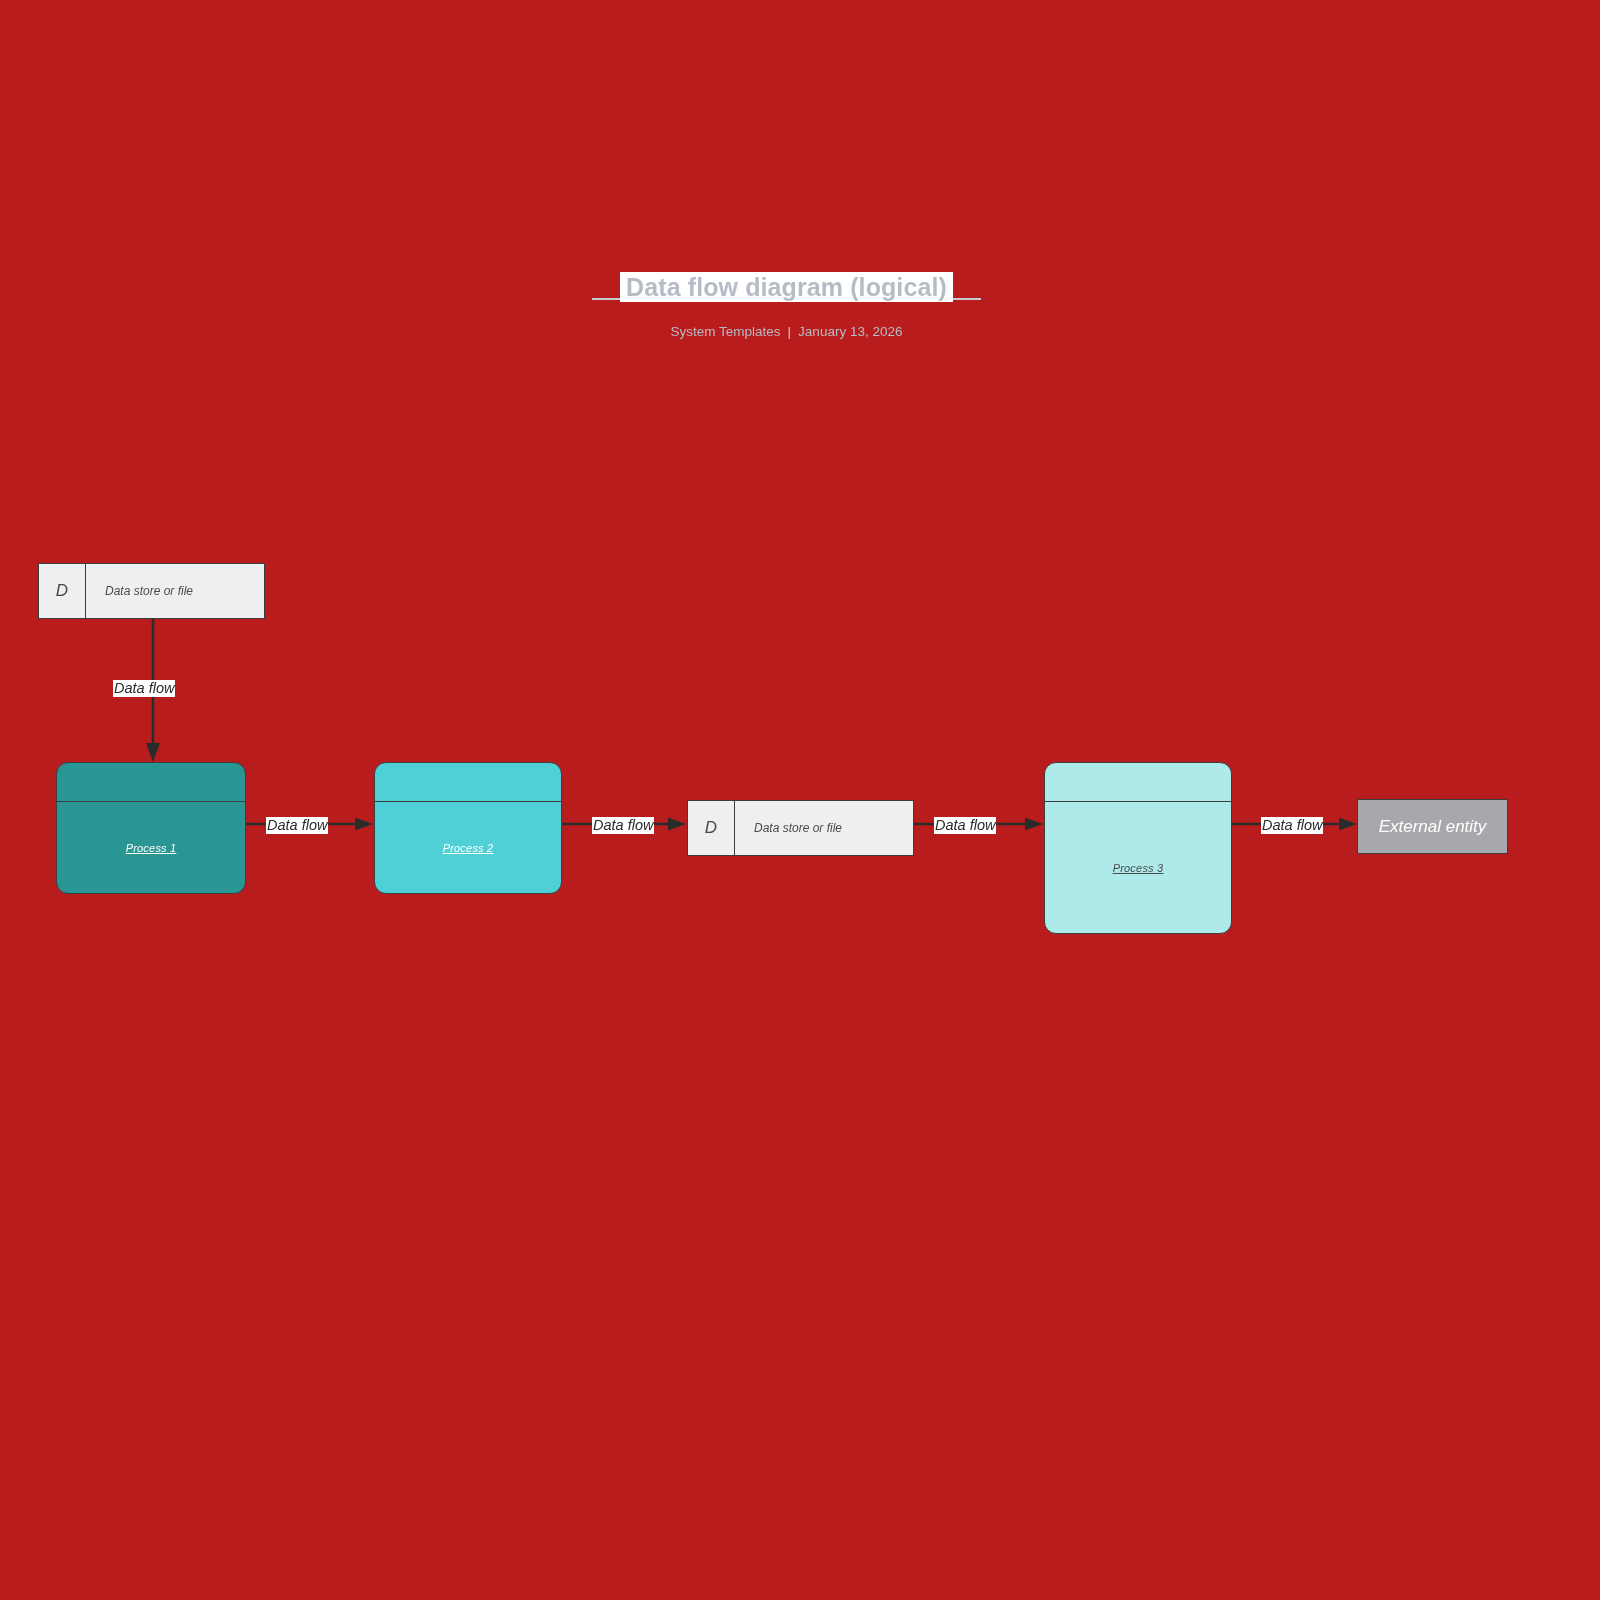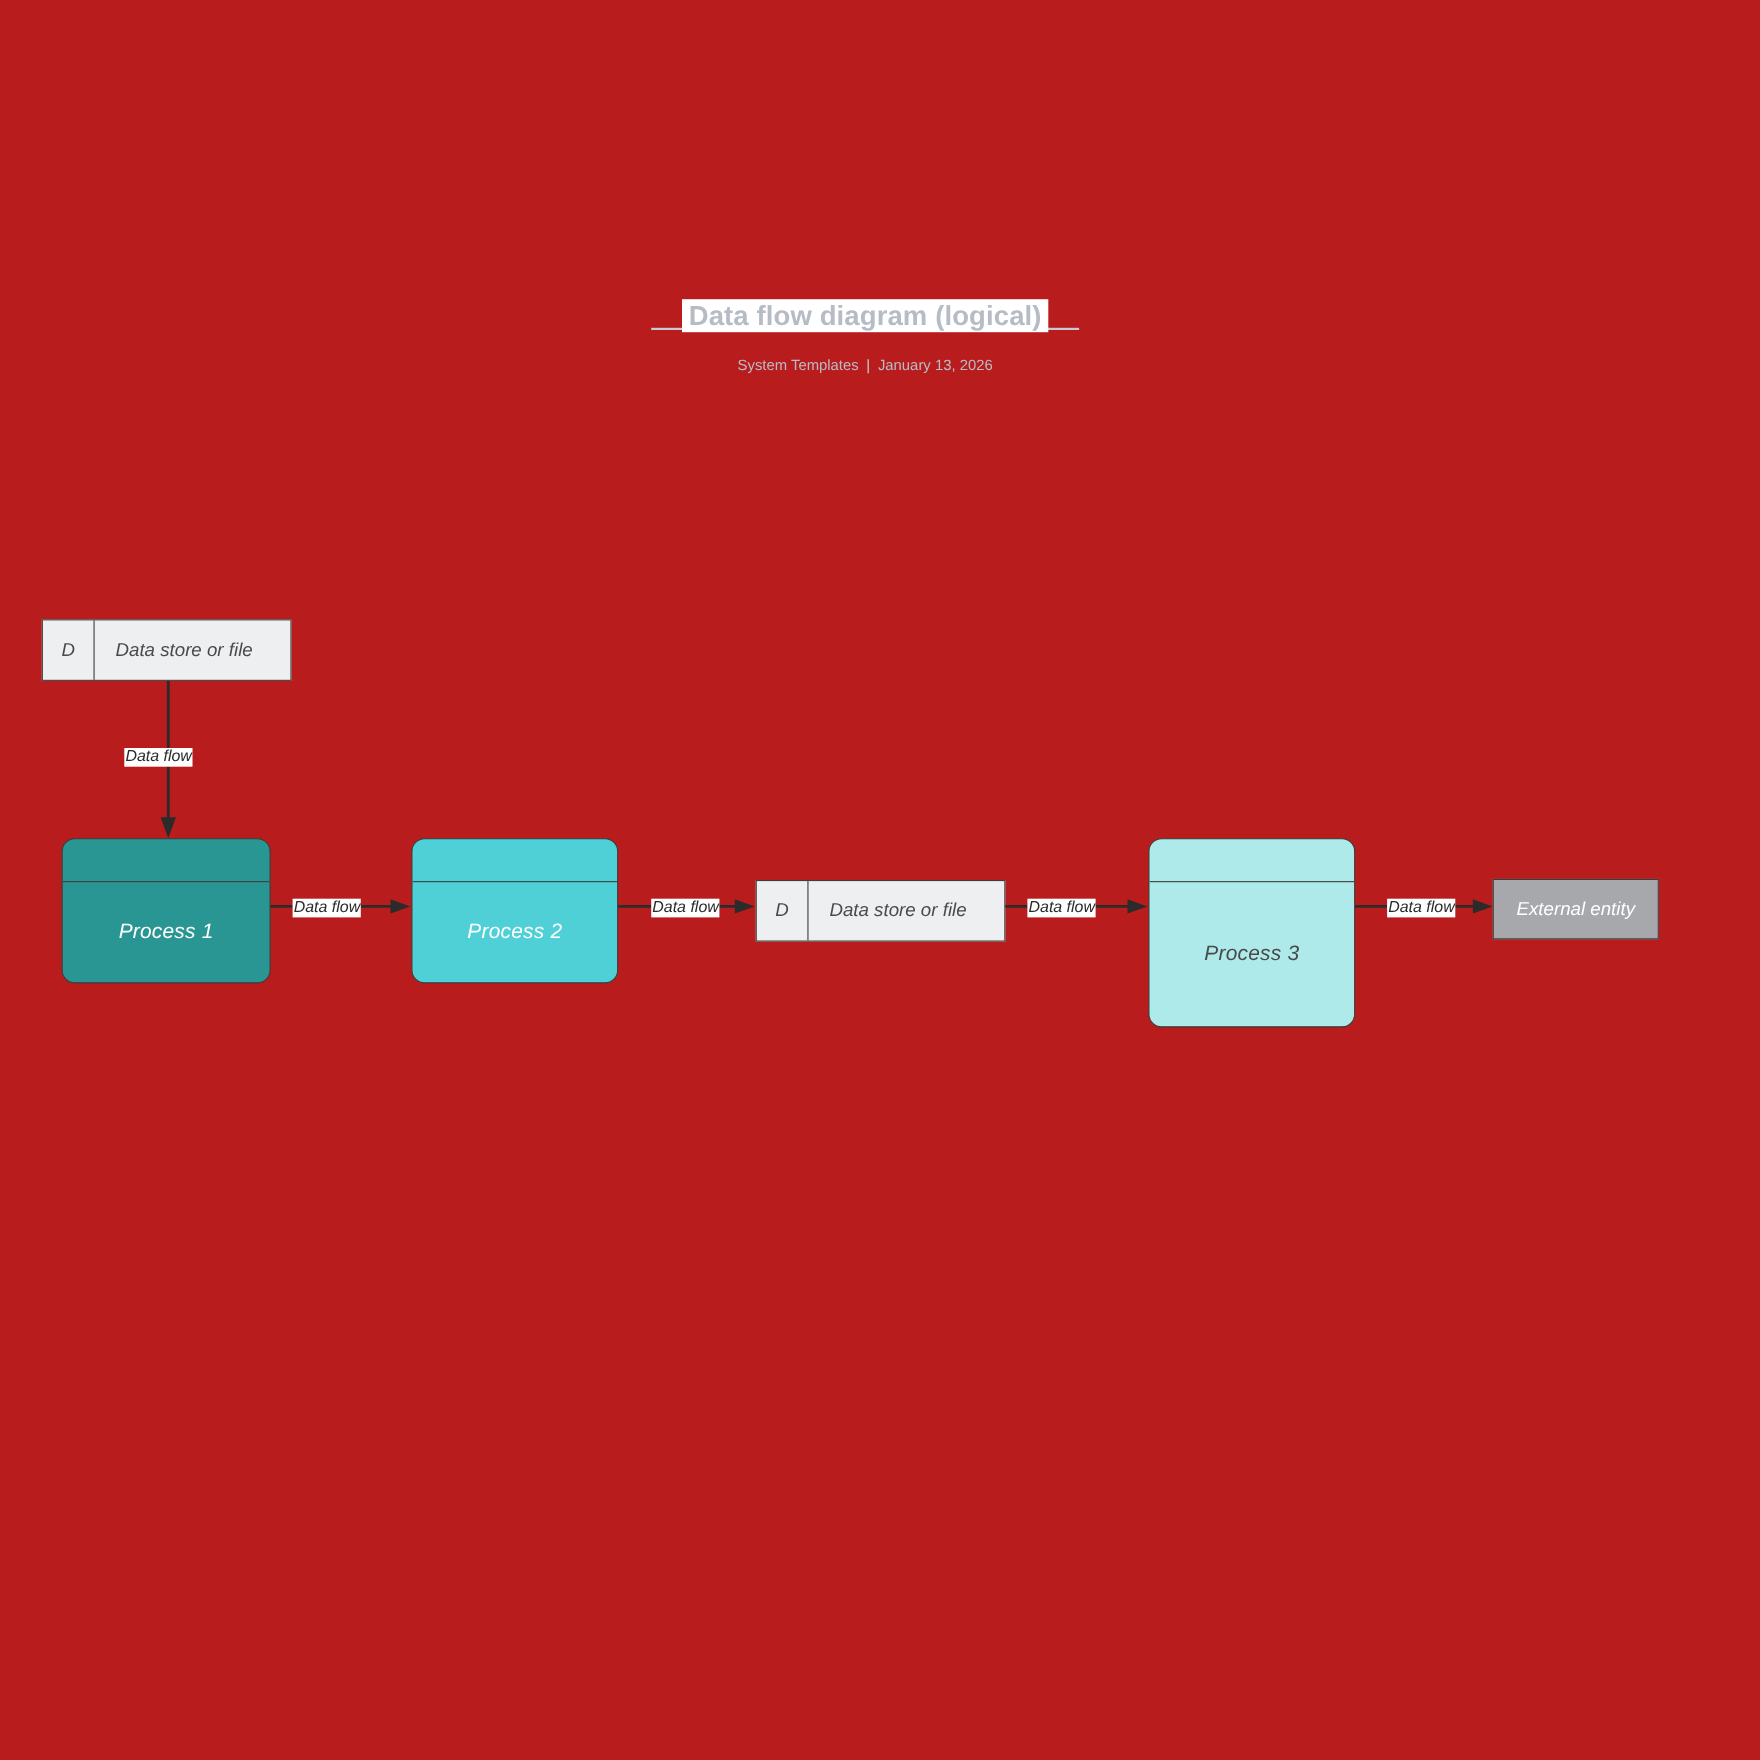--- a/index.html
+++ b/index.html
@@ -79,22 +79,23 @@
     flex: 0 0 auto;
   }
   .process .body {
     flex: 1 1 auto;
     display: flex;
     align-items: center;
     justify-content: center;
   }
   .process .plabel {
     font-style: italic;
-    font-size: 19px;
+    font-size: 11px;
     letter-spacing: 0.2px;
+    text-decoration: underline;
   }
 
   
   .datastore {
     border: 1.4px solid #3d3d3d;
     display: flex;
     background: #eeeff0;
   }
   .datastore .ds-key {
     width: 46px;
@@ -106,21 +107,21 @@
     font-style: italic;
     font-size: 17px;
     color: #4a4a4a;
   }
   .datastore .ds-name {
     flex: 1 1 auto;
     display: flex;
     align-items: center;
     padding-left: 19px;
     font-style: italic;
-    font-size: 17px;
+    font-size: 12px;
     color: #4a4a4a;
   }
 
   
   .entity {
     border: 1.4px solid #3d3d3d;
     display: flex;
     align-items: center;
     justify-content: center;
     background: #a6a8ab;

